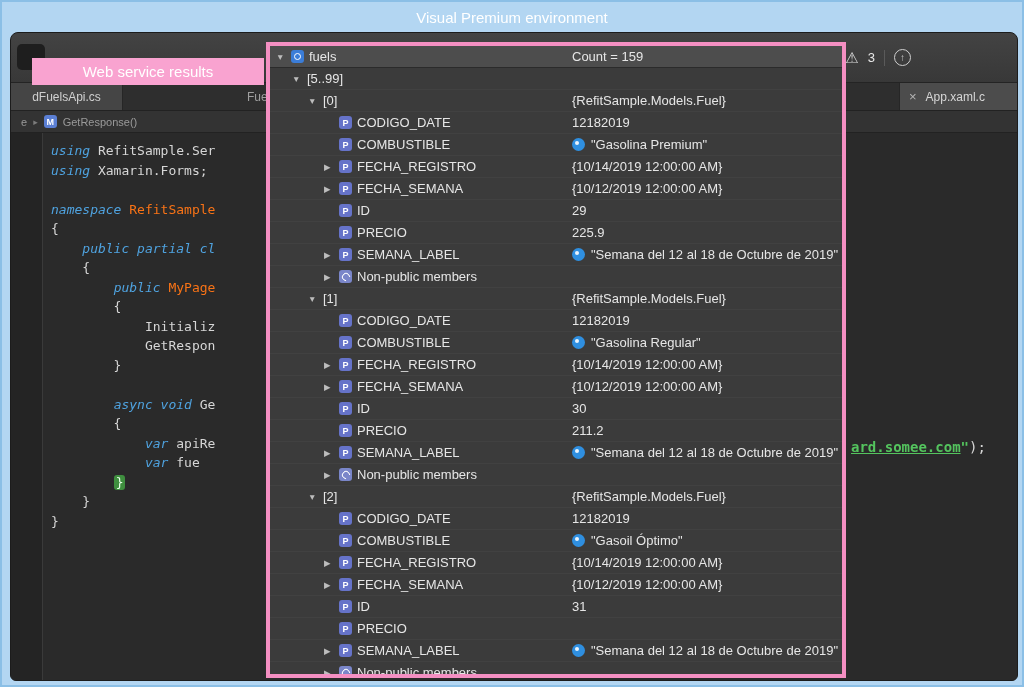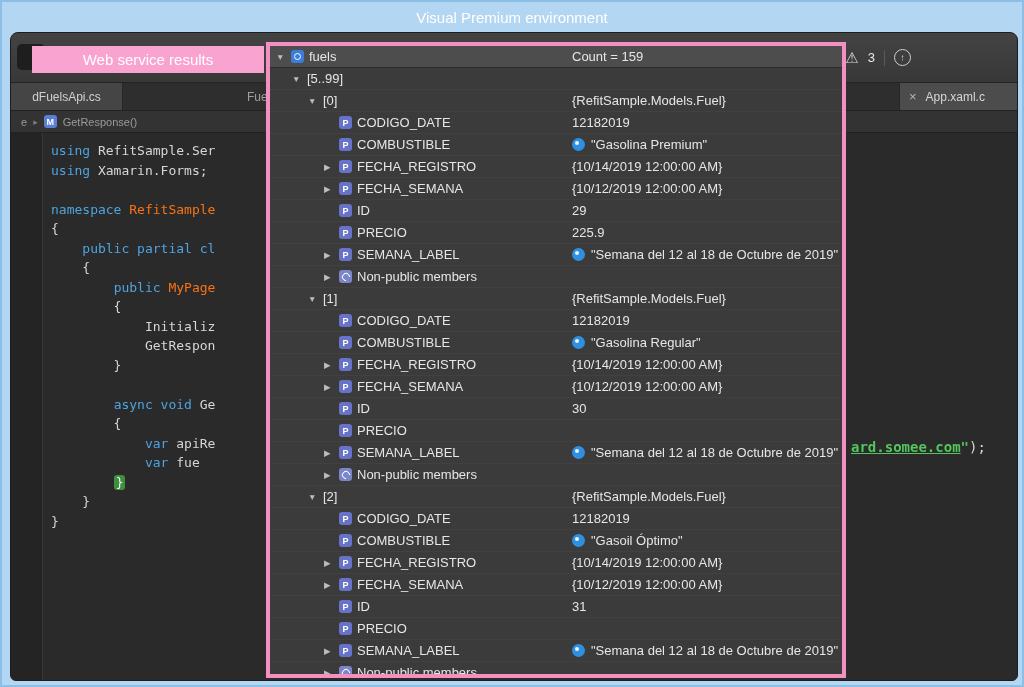--- a/index.html
+++ b/index.html
@@ -48,29 +48,29 @@
   .bc-arrow { font-size:9px; color:#7d7d7d; }
   .badge-m { width:13px; height:13px; border-radius:3px; background:#5b7fd4;
     color:#fff; font-size:9px; font-weight:bold;
     display:flex; align-items:center; justify-content:center; }
   .editor { position:absolute; top:100px; bottom:0; left:0; right:0; background:#2a2a2a; }
   .gutter { position:absolute; left:0; top:0; bottom:0; width:32px;
     background:#242424; border-right:1px solid #3a3a3a; }
   .code { position:absolute; left:40px; top:8px;
     font-family:"DejaVu Sans Mono", monospace; font-size:13px; line-height:19.5px;
     white-space:pre; color:#d6d6d6; width:216px; overflow:hidden; }
-  .tok-kw { color:#4fa3e0; }
+  .tok-kw { color:#4fa3e0;font-style:italic; }
   .tok-ty { color:#f97316; }
   .tok-pl { color:#d6d6d6; }
   .tok-hl { background:#3f8f3f; color:#eaffea; border-radius:3px; padding:0 2px; }
   .tok-str { color:#54c45e; font-weight:bold; }
   .tok-strlink { color:#54c45e; font-weight:bold; text-decoration:underline; }
   .code-frag { position:absolute; left:840px; top:306px;
     font-family:"DejaVu Sans Mono", monospace; font-size:14px; white-space:pre; }
-  .callout { position:absolute; left:30px; top:44px; width:232px; height:27px;
+  .callout { position:absolute; left:30px; top:56px; width:232px; height:27px;
     background:#f9a3d0; display:flex; align-items:center; justify-content:center;
     color:#ffffff; font-size:15px; z-index:30; }
   .popup { position:absolute; left:264px; top:40px; width:580px; height:636px;
     background:#3b3b3b; border:4px solid #f48fc2; z-index:25; overflow:hidden; }
   .wrow { display:flex; height:22px; align-items:center; font-size:13px;
     color:#e6e6e6; border-bottom:1px solid rgba(255,255,255,0.035); }
   .wheader { background:#4d4d4d; border-bottom:1px solid #2b2b2b; }
   .wname { flex:0 0 266px; display:flex; align-items:center;
     overflow:hidden; white-space:nowrap; }
   .wvalue { flex:1; display:flex; align-items:center;
@@ -312,20 +312,23 @@
         <div class="wvalue">
           <span class="wtext">30</span>
         </div>
       </div>
       <div class="wrow">
         <div class="wname" style="padding-left: 54px;">
           <span class="arrow"></span>
           <span class="wicon icon-prop">P</span>
           <span class="wtext">PRECIO</span>
         </div>
+        <div class="wvalue">
+          <span class="wtext">211.2</span>
+        </div>
       </div>
       <div class="wrow">
         <div class="wname" style="padding-left: 54px;">
           <span class="arrow">▶</span>
           <span class="wicon icon-prop">P</span>
           <span class="wtext">SEMANA_LABEL</span>
         </div>
         <div class="wvalue">
           <span class="wicon icon-str"></span>
           <span class="wtext">"Semana del 12 al 18 de Octubre de 2019"</span>

